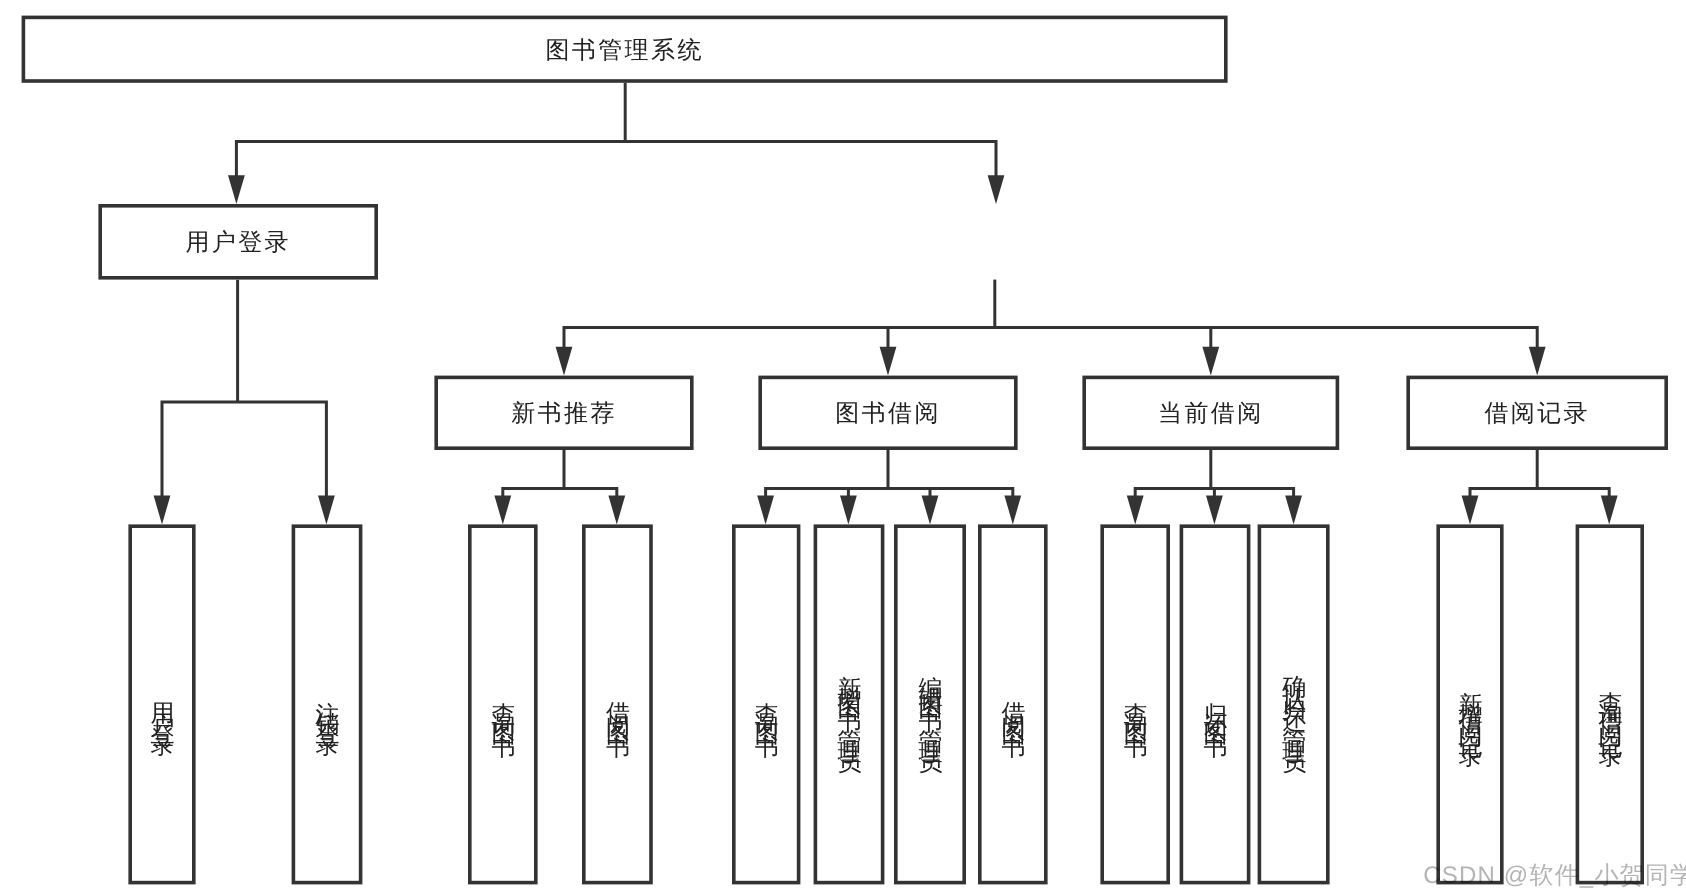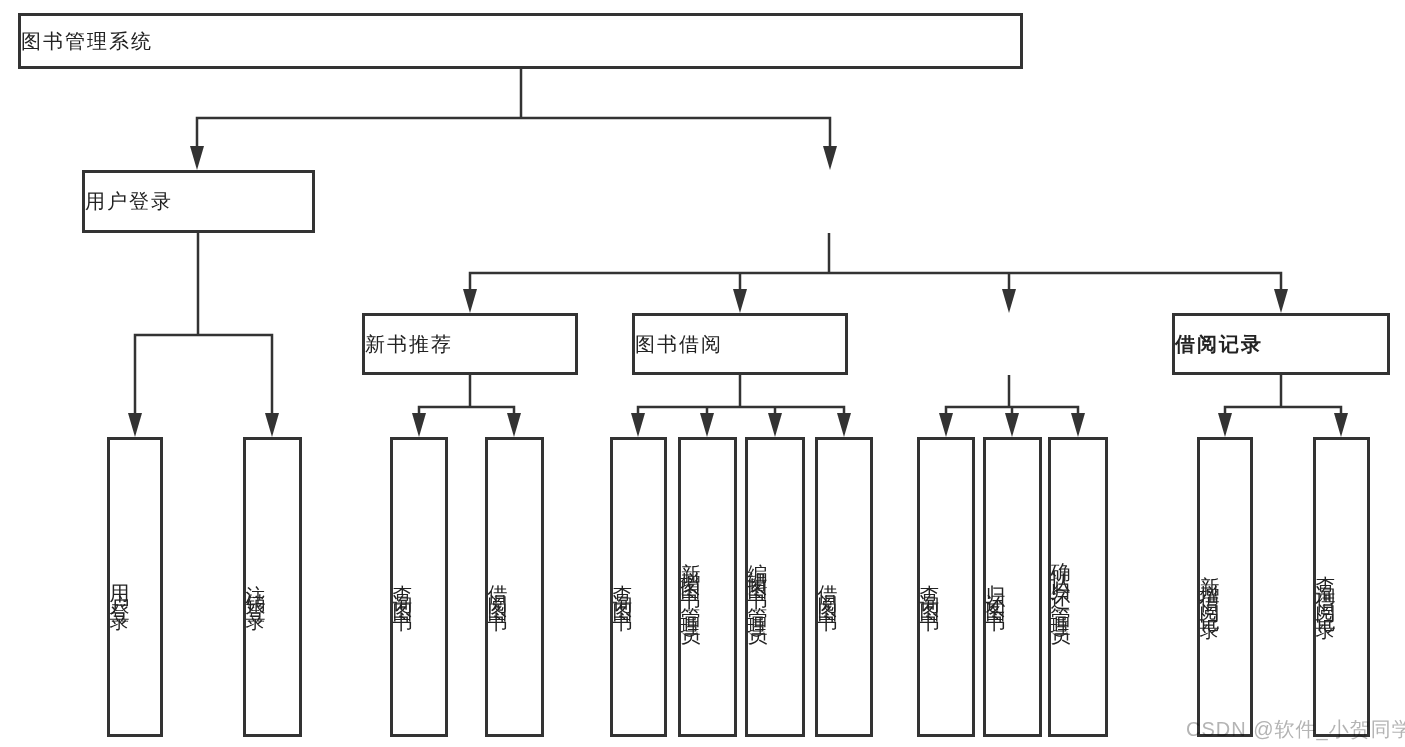--- a/index.html
+++ b/index.html
@@ -22,20 +22,21 @@
     height: 747px;
     z-index: 1;
   }
   .node {
     position: absolute;
     box-sizing: border-box;
     border: 3px solid #333333;
     background: #ffffff;
     display: flex;
     align-items: center;
+    justify-content: center;
     z-index: 2;
     color: #222222;
   }
   .node.h {
     font-size: 20px;
     letter-spacing: 2px;
     white-space: nowrap;
   }
   .node.leaf {
     top: 437px;
@@ -128,21 +129,24 @@
   <div class="node h" style="left:82px; top:170px; width:233px; height:63px;">
     <span>用户登录</span>
   </div>
 
   <div class="node h" style="left:632px; top:313px; width:216px; height:62px;">
     <span>图书借阅</span>
   </div>
   <div class="node h" style="left:362px; top:313px; width:216px; height:62px;">
     <span>新书推荐</span>
   </div>
-  <div class="node h" style="left:1172px; top:313px; width:218px; height:62px;font-weight:bold;">
+  <div class="node h" style="left:902px; top:313px; width:214px; height:62px;">
+    <span>当前借阅</span>
+  </div>
+  <div class="node h" style="left:1172px; top:313px; width:218px; height:62px;">
     <span>借阅记录</span>
   </div>
 
   <div class="node leaf" style="left:107px; width:56px;">
     <span class="vtxt">用户登录</span>
   </div>
   <div class="node leaf" style="left:243px; width:59px;">
     <span class="vtxt">注销登录</span>
   </div>
 

